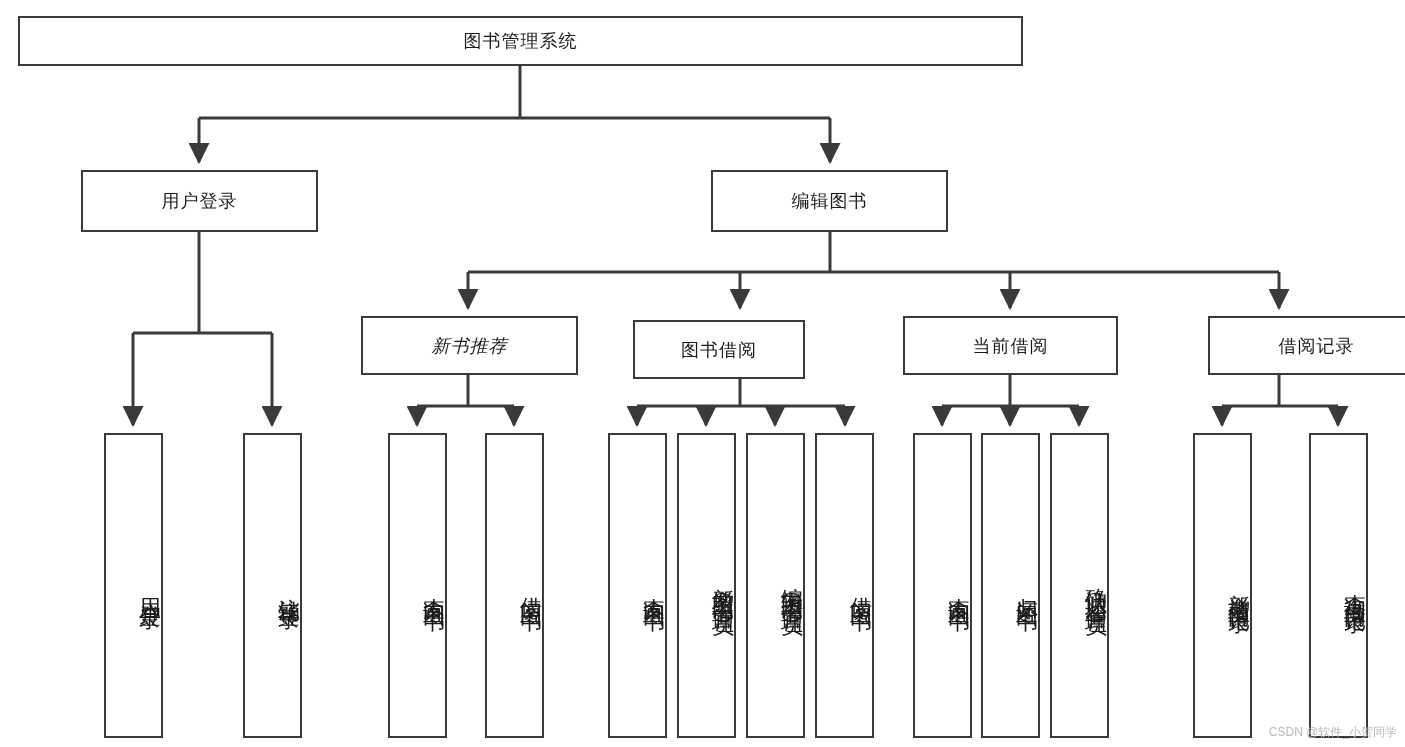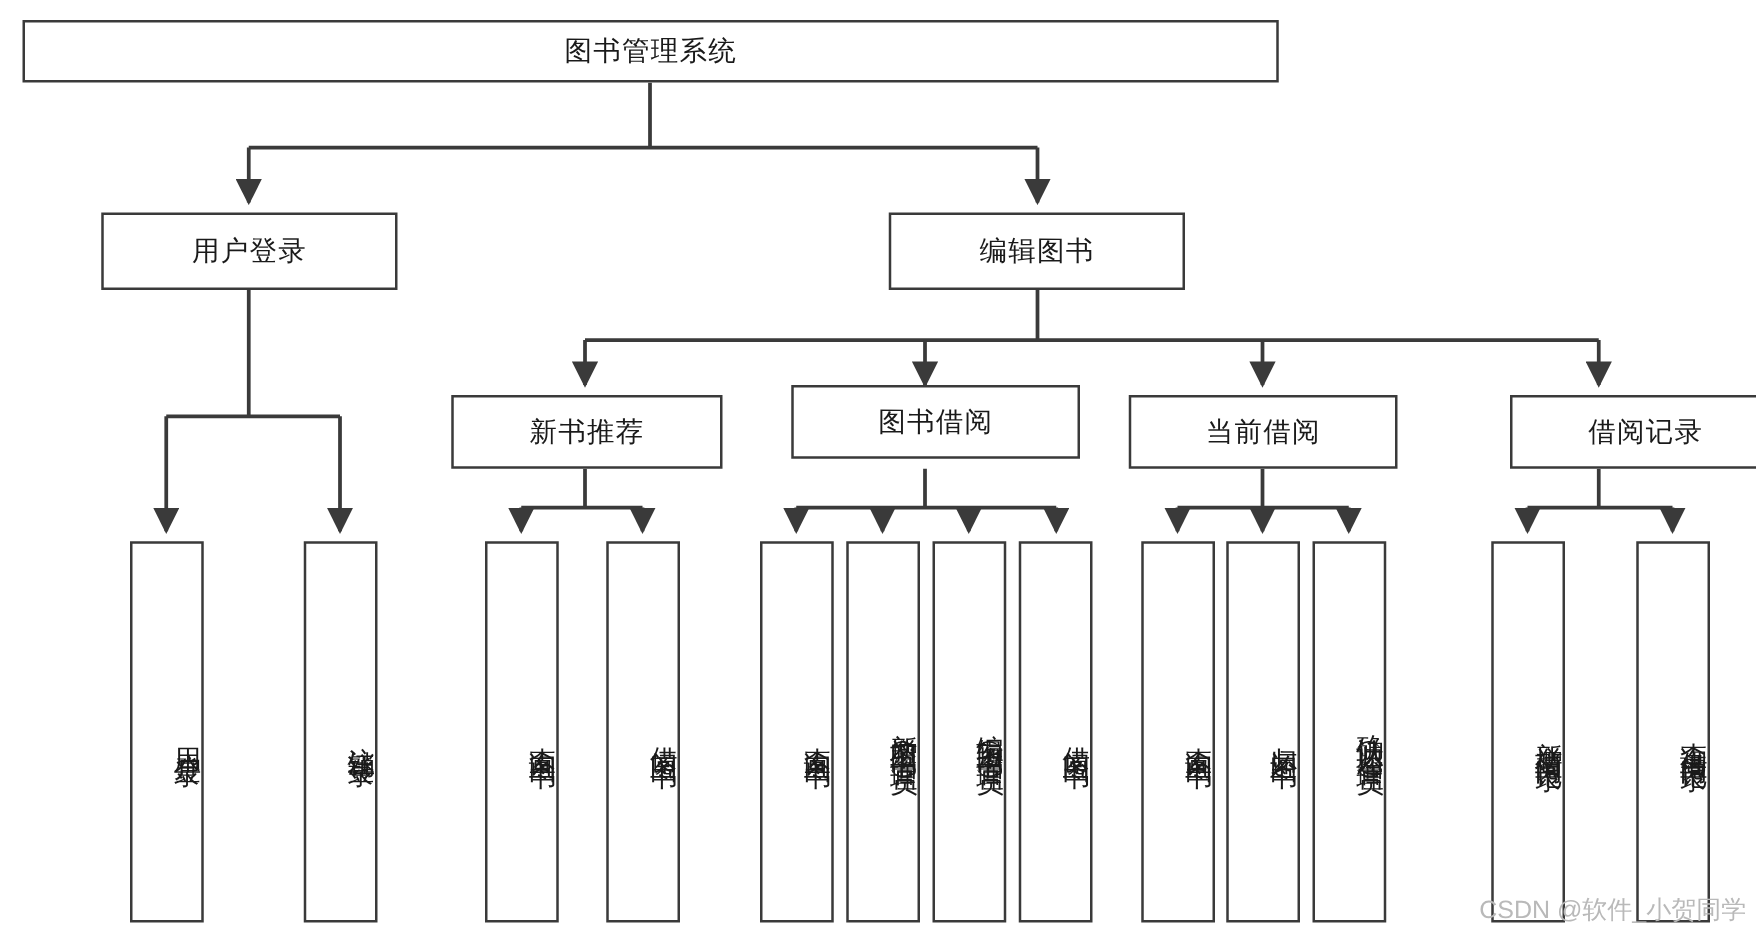--- a/index.html
+++ b/index.html
@@ -27,21 +27,21 @@
     border: 2px solid #3a3a3a;
   }
   .node-label-h {
     position: absolute;
     left: 0; top: 0;
     width: 100%;
     height: 100%;
     display: flex;
     align-items: center;
     justify-content: center;
-    font-size: 22px;
+    font-size: 18px;
     color: #1a1a1a;
     letter-spacing: 1px;
     white-space: nowrap;
   }
   .node-label-v {
     position: absolute;
     left: 0; top: 0;
     width: 100%;
     height: 100%;
     display: flex;
@@ -63,21 +63,21 @@
     position: absolute;
     left: 0; top: 0;
     width: 1405px;
     height: 747px;
     pointer-events: none;
   }
   .watermark {
     position: absolute;
     right: 8px;
     bottom: 6px;
-    font-size: 20px;
+    font-size: 12px;
     color: #b9b9b9;
     white-space: nowrap;
     font-family: "Liberation Sans", "DejaVu Sans", sans-serif;
   }
 </style>
 </head>
 <body>
 
 <div id="diagram-root">
 
@@ -140,25 +140,25 @@
   </div>
 
   <div class="node-box" style="left:81px; top:170px; width:237px; height:62px;">
     <span class="node-label-h">用户登录</span>
   </div>
 
   <div class="node-box" style="left:711px; top:170px; width:237px; height:62px;">
     <span class="node-label-h">编辑图书</span>
   </div>
 
-  <div class="node-box" style="left:361px; top:316px; width:217px; height:59px;">
+  <div class="node-box" style="left:361px; top:316px; width:217px; height:59px;font-style:italic;">
     <span class="node-label-h">新书推荐</span>
   </div>
 
-  <div class="node-box" style="left:633px; top:308px; width:231px; height:59px;">
+  <div class="node-box" style="left:633px; top:320px; width:172px; height:59px;">
     <span class="node-label-h">图书借阅</span>
   </div>
 
   <div class="node-box" style="left:903px; top:316px; width:215px; height:59px;text-align:right;">
     <span class="node-label-h">当前借阅</span>
   </div>
 
   <div class="node-box" style="left:1208px; top:316px; width:217px; height:59px;">
     <span class="node-label-h">借阅记录</span>
   </div>

